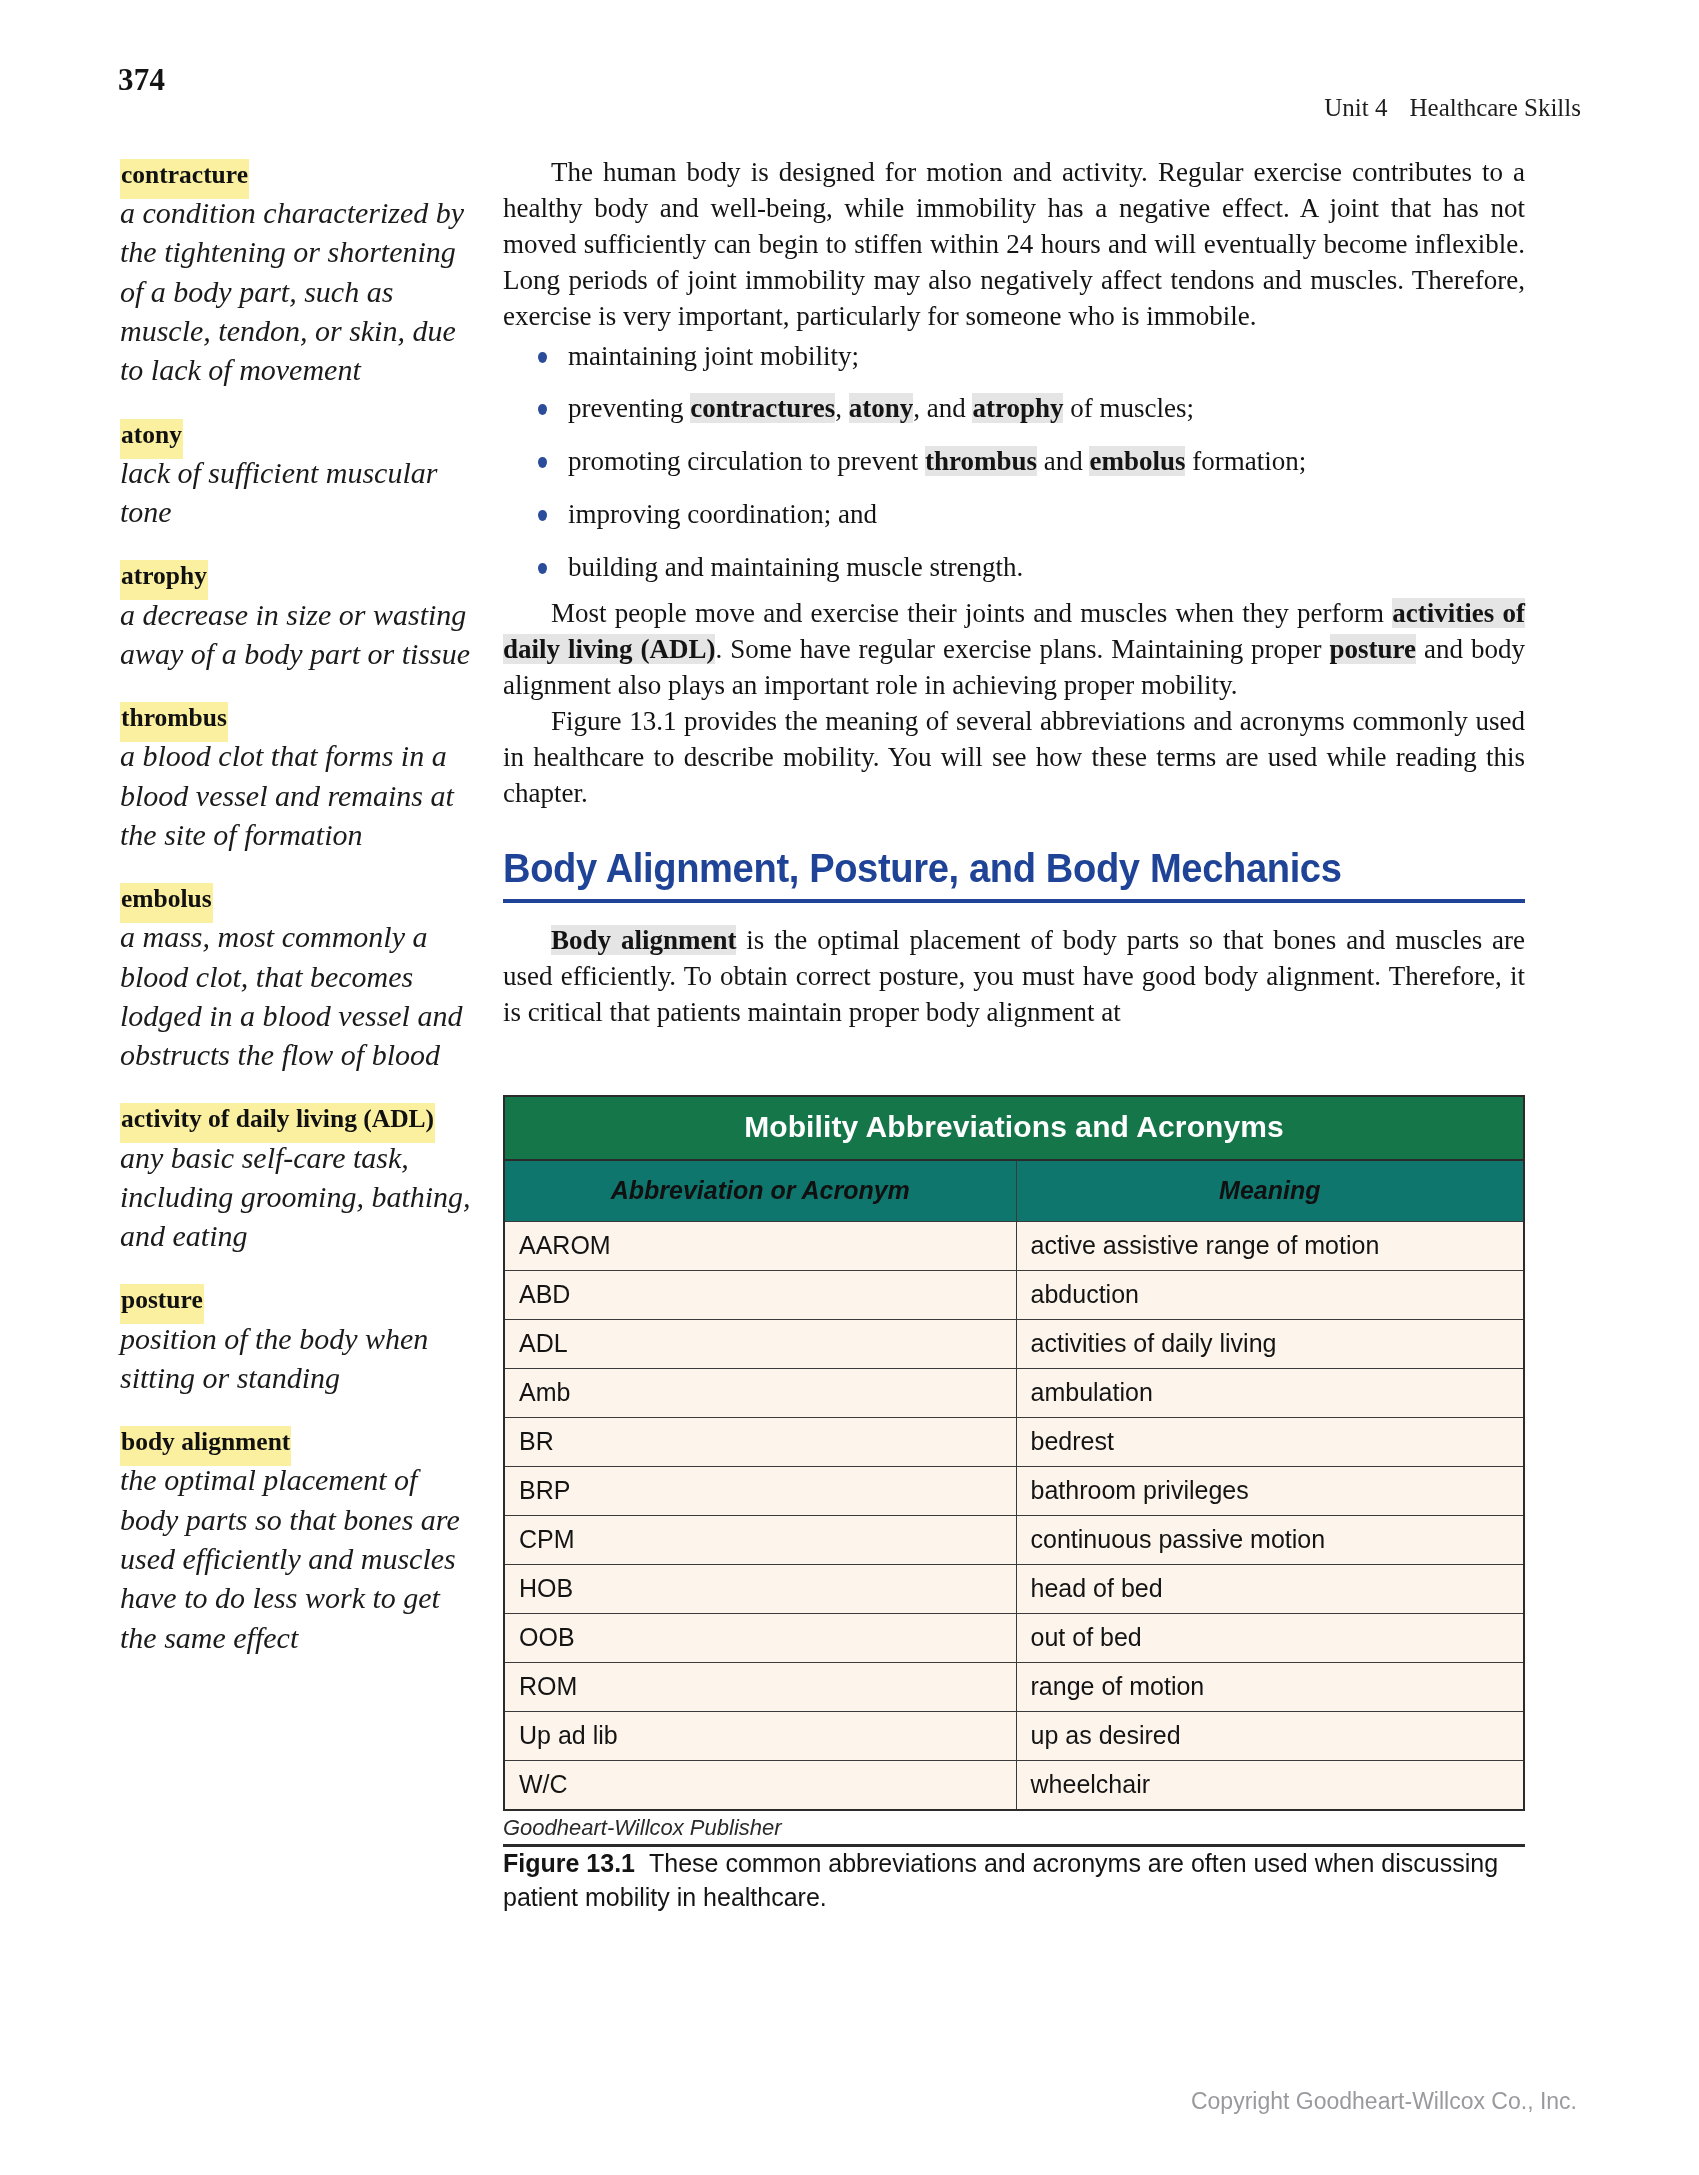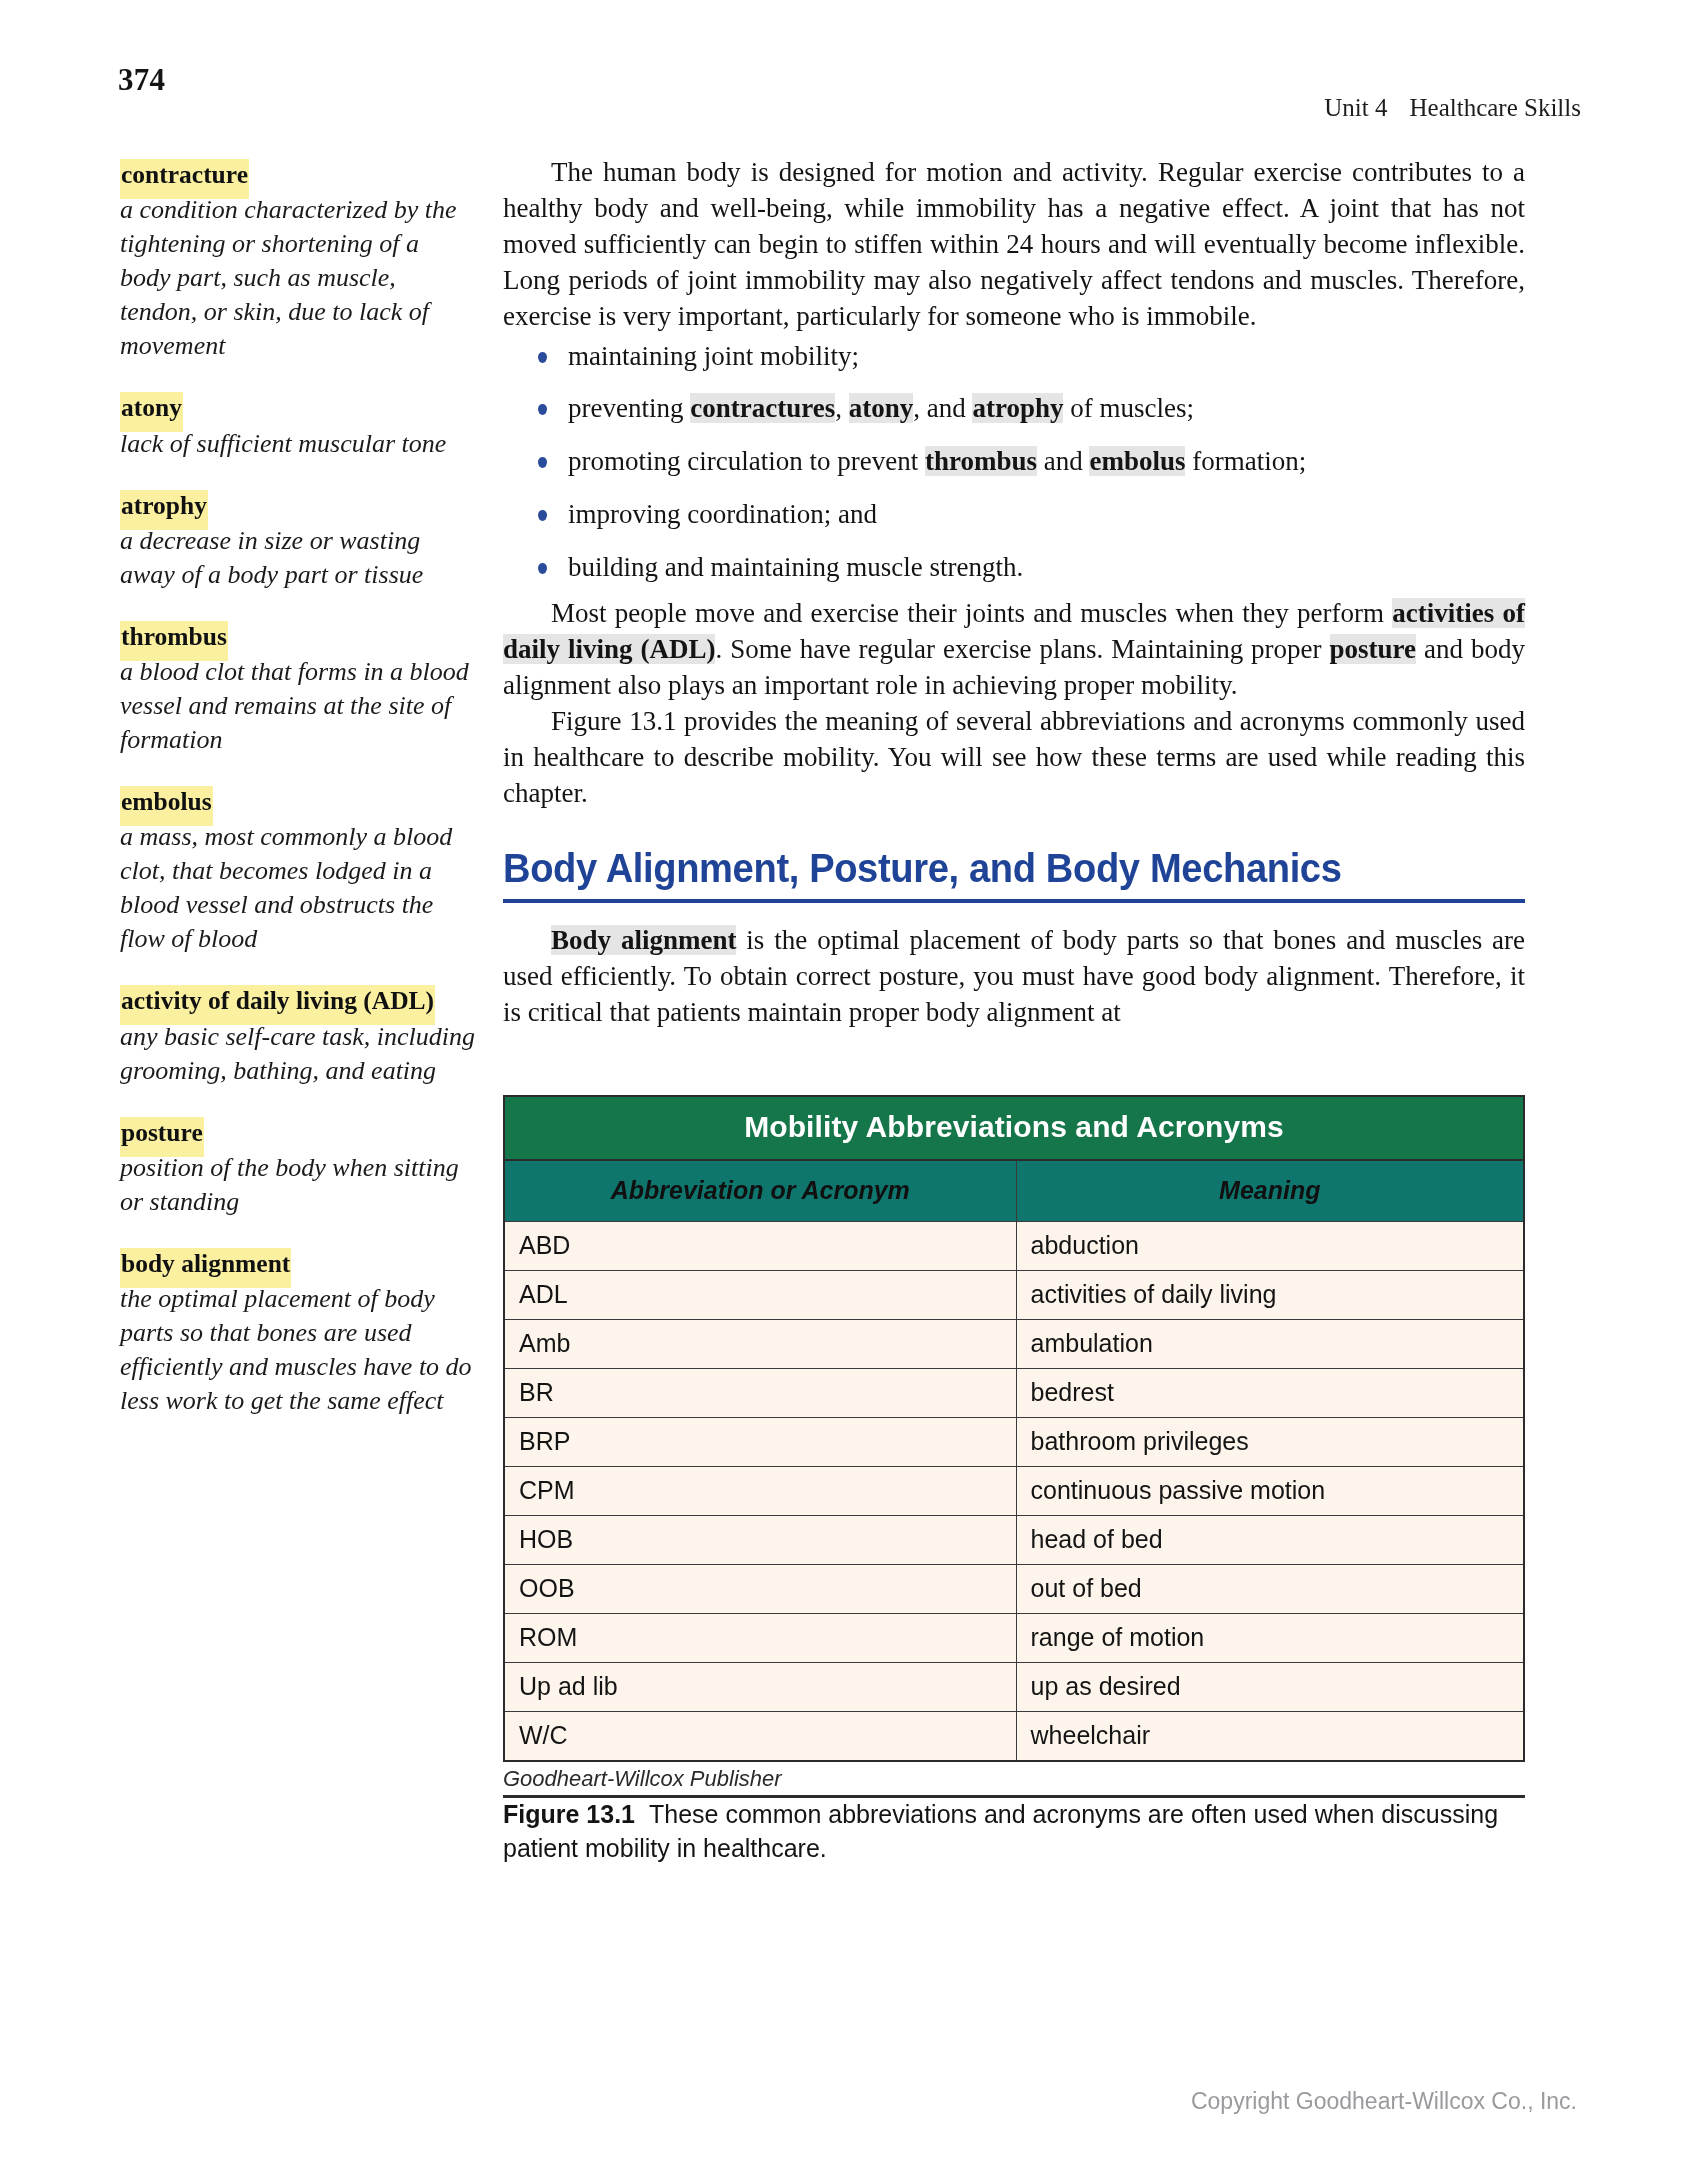--- a/index.html
+++ b/index.html
@@ -79,21 +79,21 @@
   }
   .gloss-term .hl {
     background: #faf0a0;
     padding: 1px 1px 10px 1px;
     box-decoration-break: clone;
     -webkit-box-decoration-break: clone;
   }
   .gloss-def {
     font-family: "Liberation Serif", serif;
     font-style: italic;
-    font-size: 26px;
+    font-size: 30px;
     line-height: 1.31;
     color: #1b1b1b;
     margin: 0;
   }
 
   
   p.body {
     font-size: 27px;
     line-height: 1.33;
     margin: 0 0 0 0;
@@ -336,20 +336,24 @@
             <col class="c2">
           </colgroup>
         <thead>
           <tr>
             <th>Abbreviation or Acronym</th>
             <th>Meaning</th>
           </tr>
         </thead>
         <tbody>
           <tr>
+            <td>AAROM</td>
+            <td>active assistive range of motion</td>
+          </tr>
+          <tr>
             <td>ABD</td>
             <td>abduction</td>
           </tr>
           <tr>
             <td>ADL</td>
             <td>activities of daily living</td>
           </tr>
           <tr>
             <td>Amb</td>
             <td>ambulation</td>

